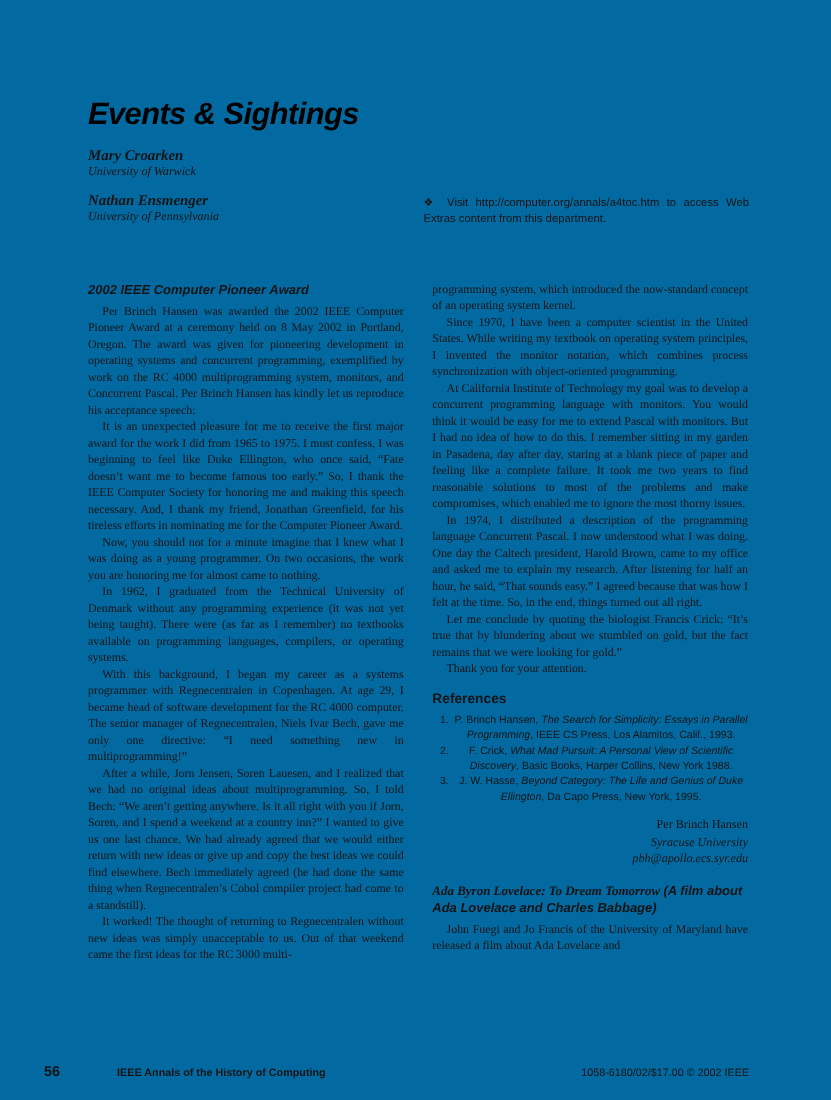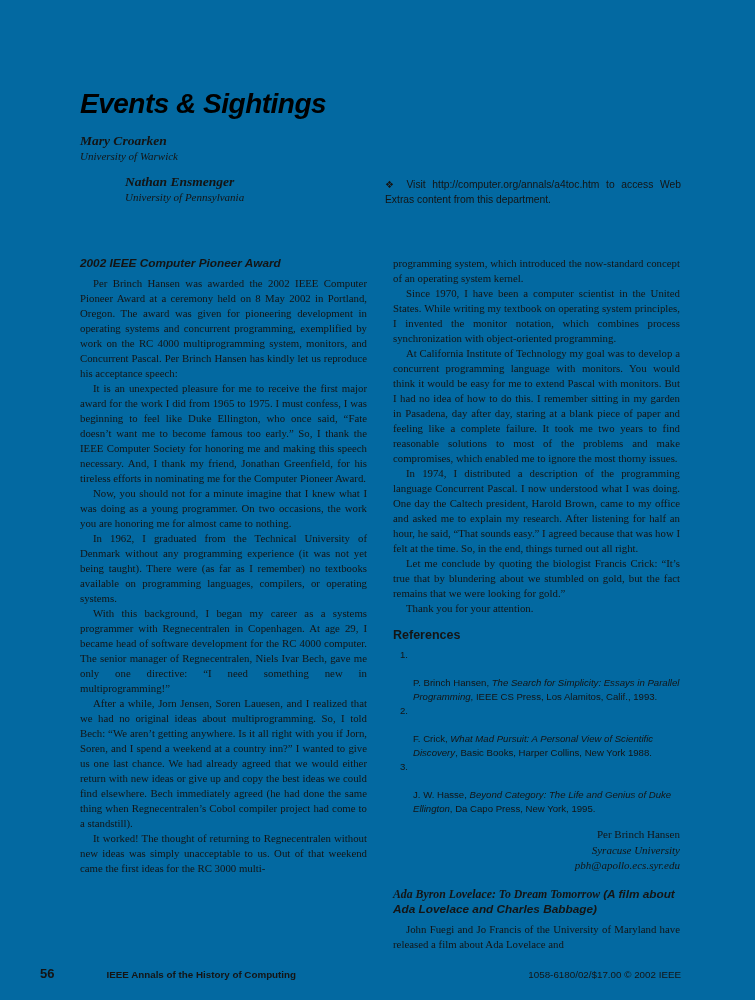--- a/index.html
+++ b/index.html
@@ -22,21 +22,21 @@
     top: 88px;
     font-family: "Liberation Sans", sans-serif;
     font-weight: bold;
     font-style: italic;
     font-size: 28px;
     letter-spacing: -0.5px;
     color: #000;
   }
   .editor-block { position: absolute; left: 80px; }
   .editor-1 { top: 133px; }
-  .editor-2 { top: 174px; margin-left: 45px; }
+  .editor-2 { top: 174px; }
   .editor-name {
     font-weight: bold; font-style: italic;
     font-size: 13.5px; line-height: 16px;
   }
   .editor-affil {
     font-weight: normal; font-style: italic;
     font-size: 11px; line-height: 15px;
   }
   .web-extras {
     position: absolute;
@@ -84,21 +84,21 @@
     margin: 12px 0 6px 0;
   }
   .ref-row {
     display: flex;
     font-family: "Liberation Sans", sans-serif;
     font-size: 9.6px;
     line-height: 13.5px;
     margin-bottom: 1px;
   }
   .ref-num { flex: none; width: 15px; text-align: right; margin-right: 5px; }
-  .ref-text { flex: 1; text-align: left; margin-top: 28px; }
+  .ref-text { flex: 1; text-align: center; }
   .ref-title { font-style: italic; }
 
   
   .signature {
     margin-top: 12px;
     text-align: right;
     font-size: 11px;
     line-height: 15.5px;
   }
   .sig-affil, .sig-email { font-style: italic; }

